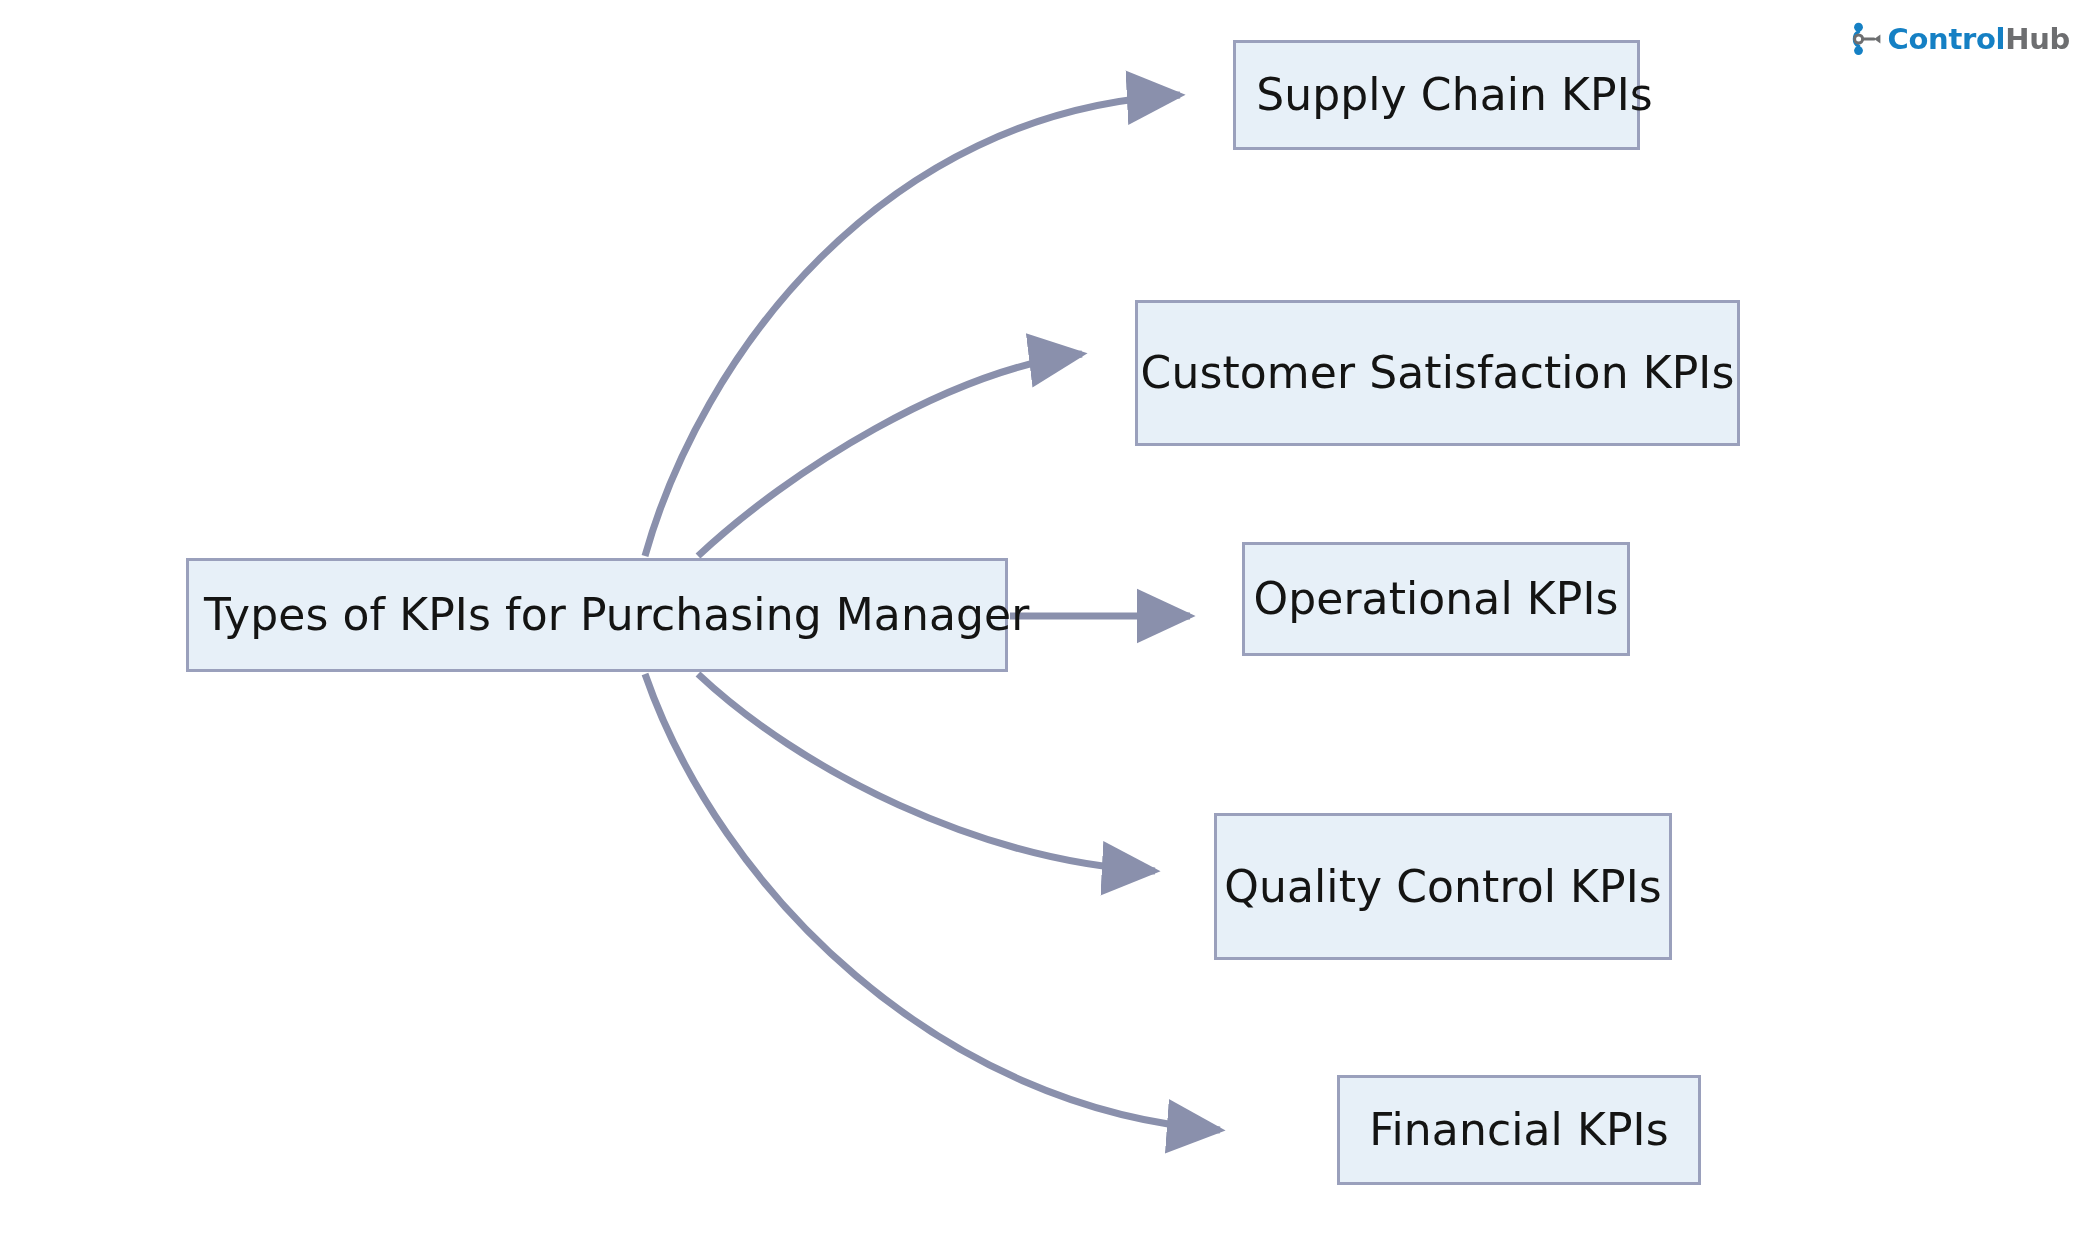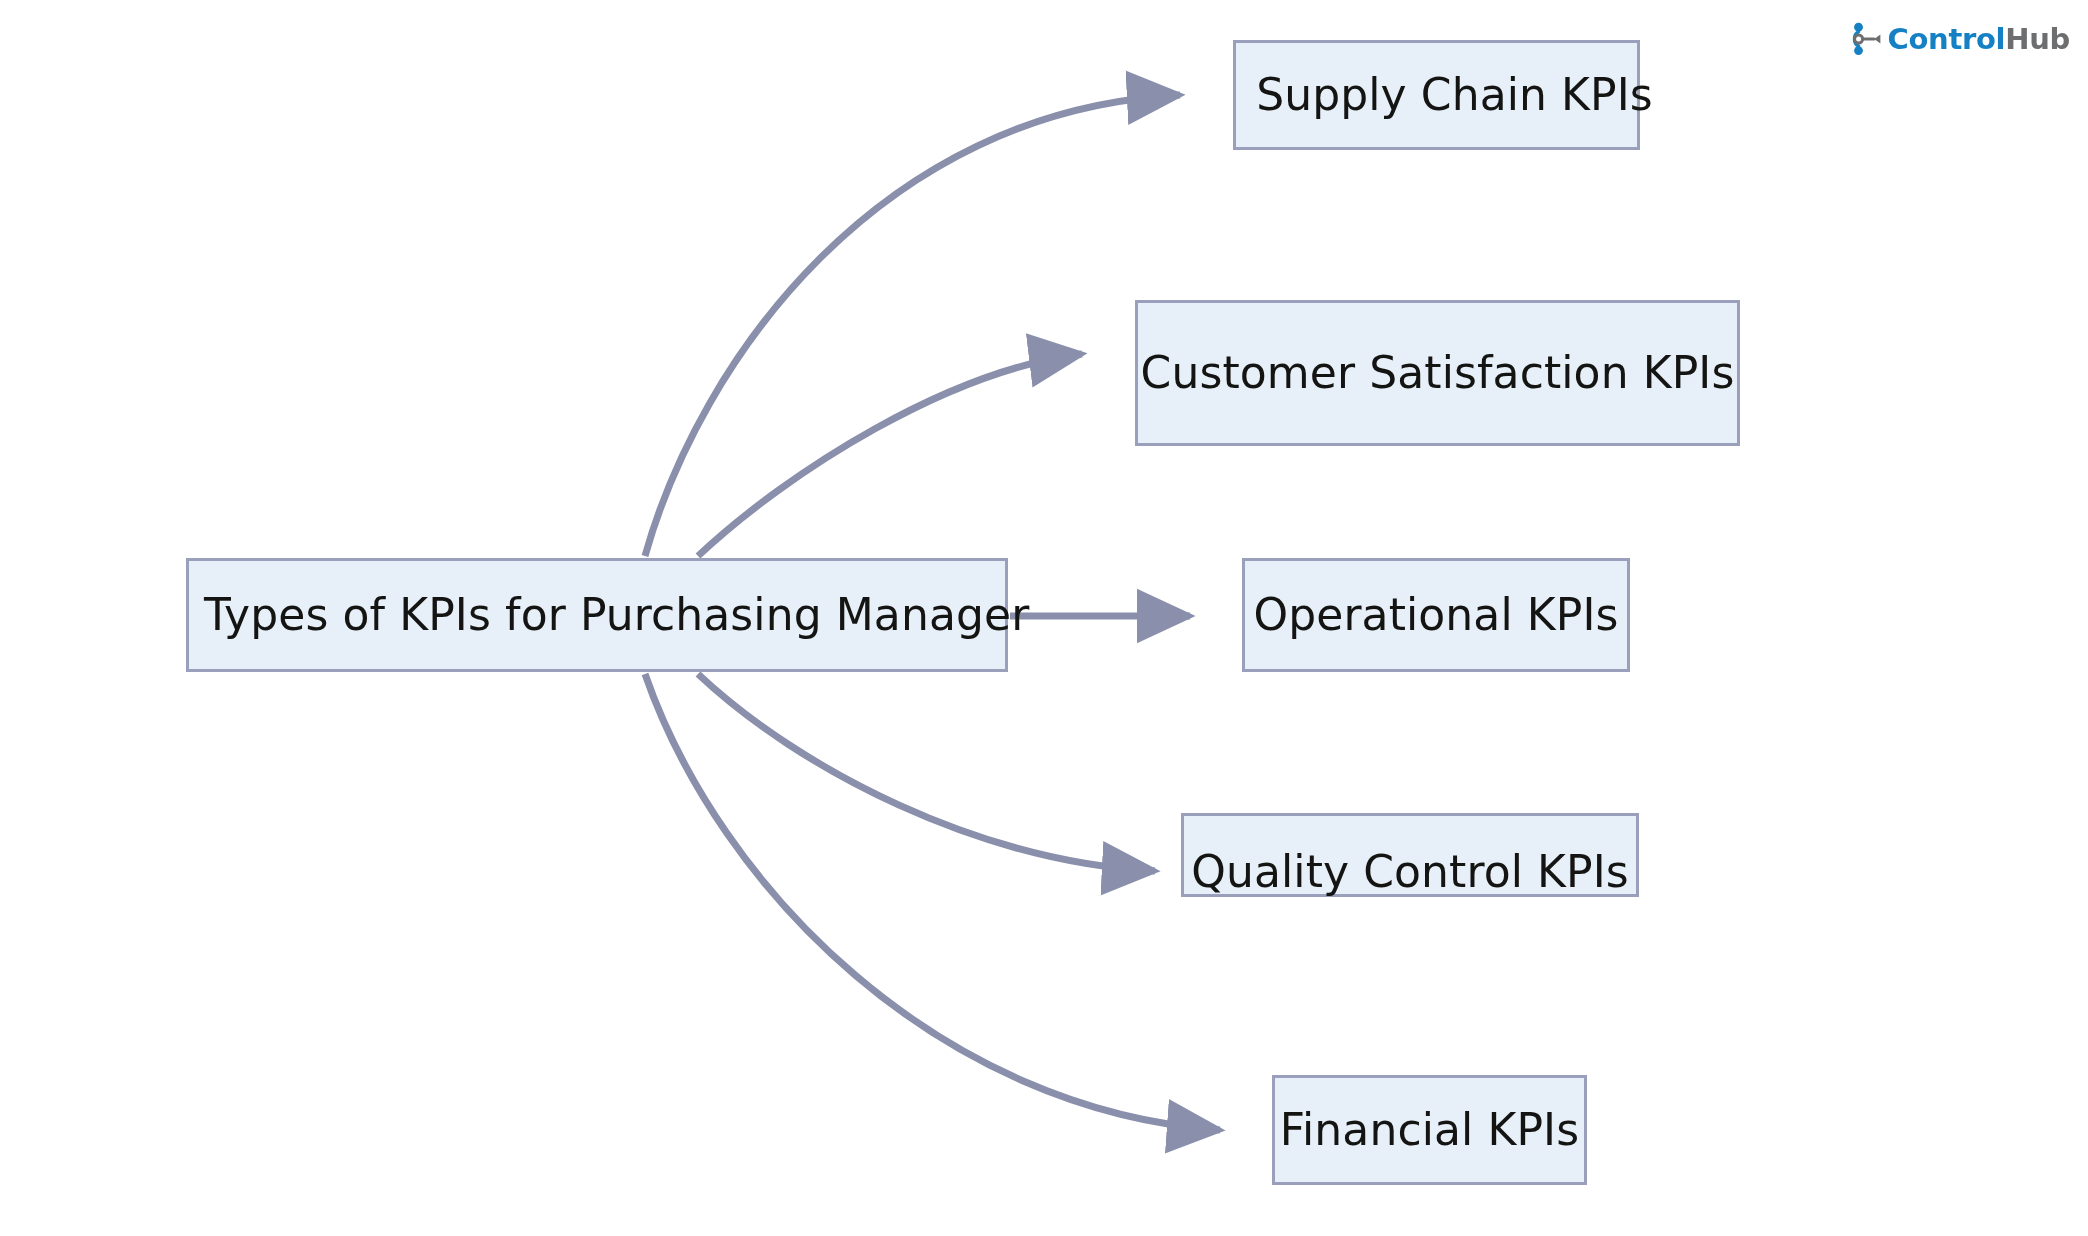--- a/index.html
+++ b/index.html
@@ -59,37 +59,36 @@
   }
   .node.n-customer {
     left: 1135px;
     top: 300px;
     width: 605px;
     height: 146px;
     justify-content: center;
   }
   .node.n-operational {
     left: 1242px;
-    top: 558px;
+    top: 542px;
     width: 388px;
     height: 114px;
     justify-content: center;
   }
   .node.n-quality {
-    left: 1181px;
+    left: 1214px;
     top: 813px;
     width: 458px;
-    height: 84px;
+    height: 147px;
     justify-content: center;
-    align-items: flex-end;
   }
   .node.n-financial {
-    left: 1272px;
+    left: 1337px;
     top: 1075px;
-    width: 315px;
+    width: 364px;
     height: 110px;
     justify-content: center;
   }
 
   
   #brand {
     position: absolute;
     right: 18px;
     top: 22px;
     display: flex;

